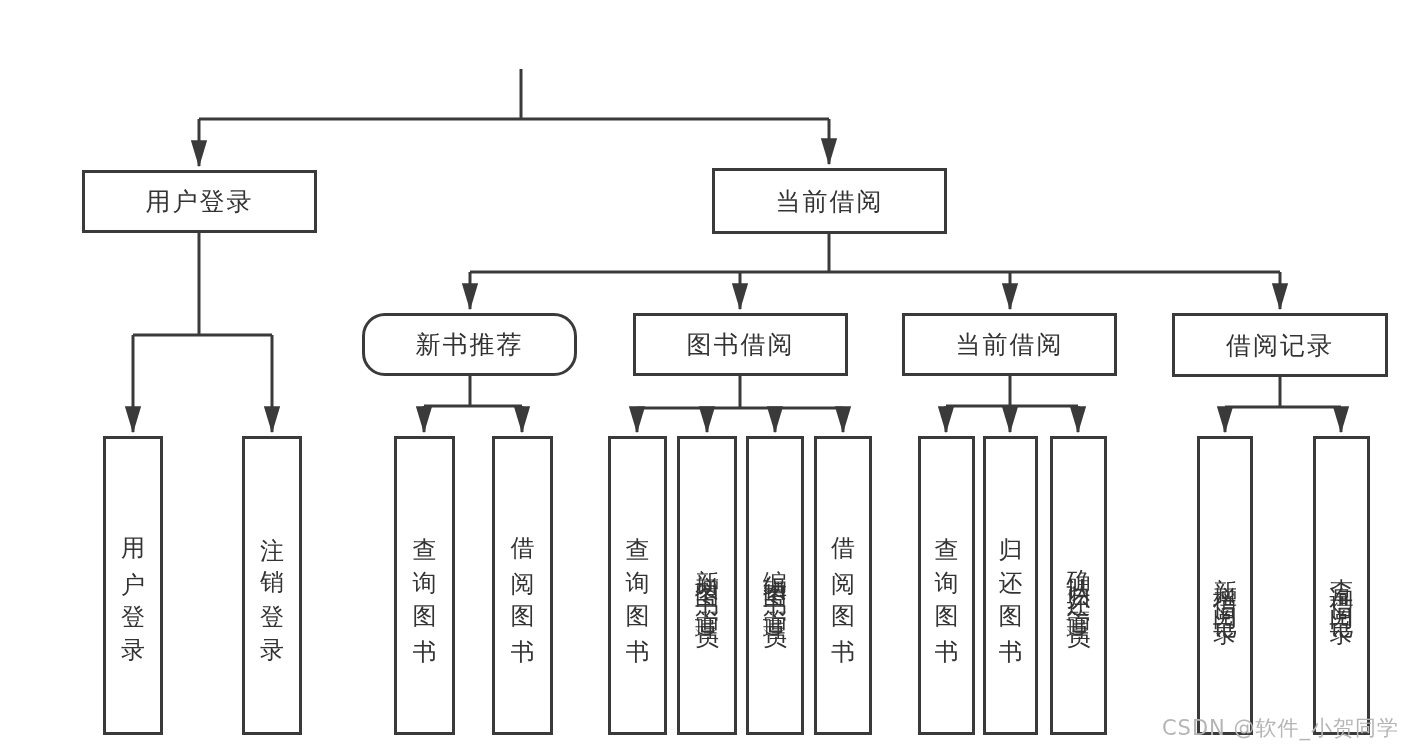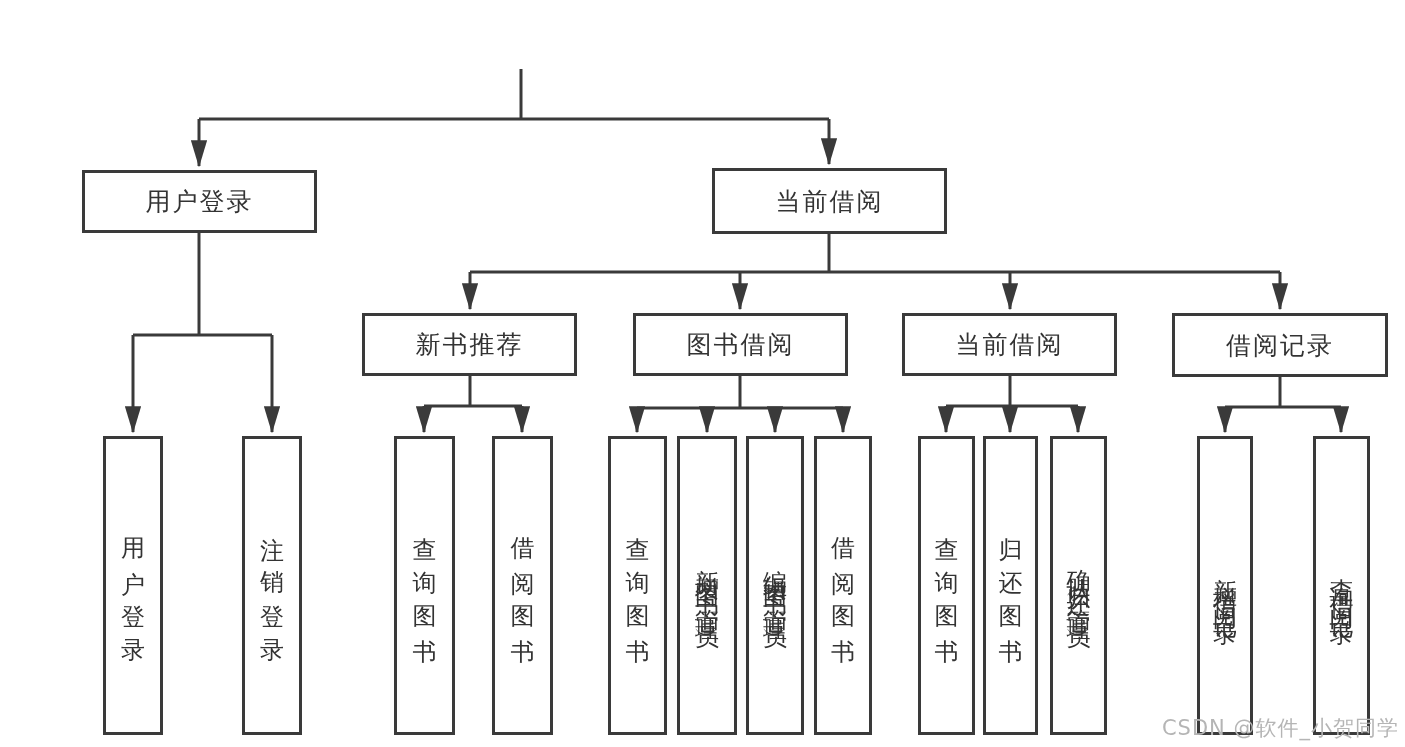--- a/index.html
+++ b/index.html
@@ -85,21 +85,21 @@
     <path class="wire" d="M1280,377 V407"></path>
     <path class="wire" d="M1225,407 H1341"></path>
     <path class="wire" d="M1225,407 V432" marker-end="url(#arrow)"></path>
     <path class="wire" d="M1341,407 V432" marker-end="url(#arrow)"></path>
   </svg>
 
 
   <div class="node h" style="left:82px;top:170px;width:235px;height:63px;">用户登录</div>
   <div class="node h" style="left:712px;top:168px;width:235px;height:66px;">当前借阅</div>
 
-  <div class="node h" style="left:362px;top:313px;width:215px;height:63px;">新书推荐</div>
+  <div class="node h" style="left:362px;top:313px;width:215px;height:63px;border-radius:23px;">新书推荐</div>
   <div class="node h" style="left:633px;top:313px;width:215px;height:63px;">图书借阅</div>
   <div class="node h" style="left:902px;top:313px;width:215px;height:63px;">当前借阅</div>
   <div class="node h" style="left:1172px;top:313px;width:216px;height:64px;">借阅记录</div>
 
   <div class="node v sp4" style="left:103px;top:436px;width:60px;height:299px;">用户登录</div>
   <div class="node v sp4" style="left:242px;top:436px;width:60px;height:299px;">注销登录</div>
 
   <div class="node v sp4" style="left:394px;top:436px;width:61px;height:299px;">查询图书</div>
   <div class="node v sp4" style="left:492px;top:436px;width:61px;height:299px;">借阅图书</div>
 

